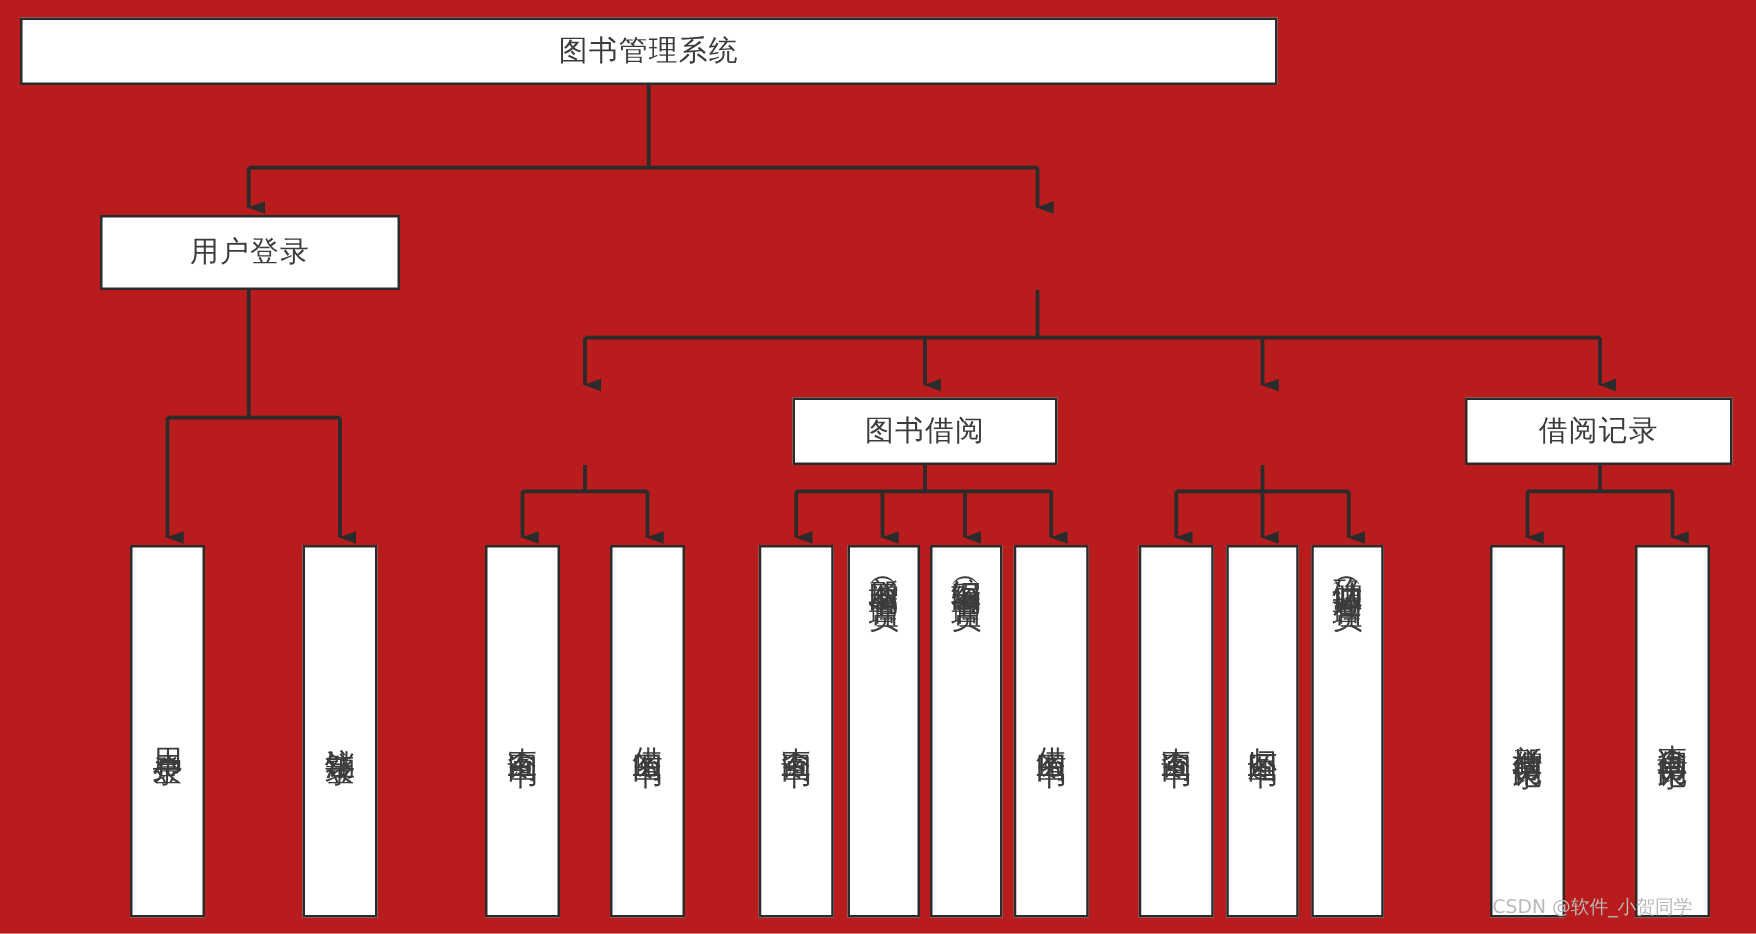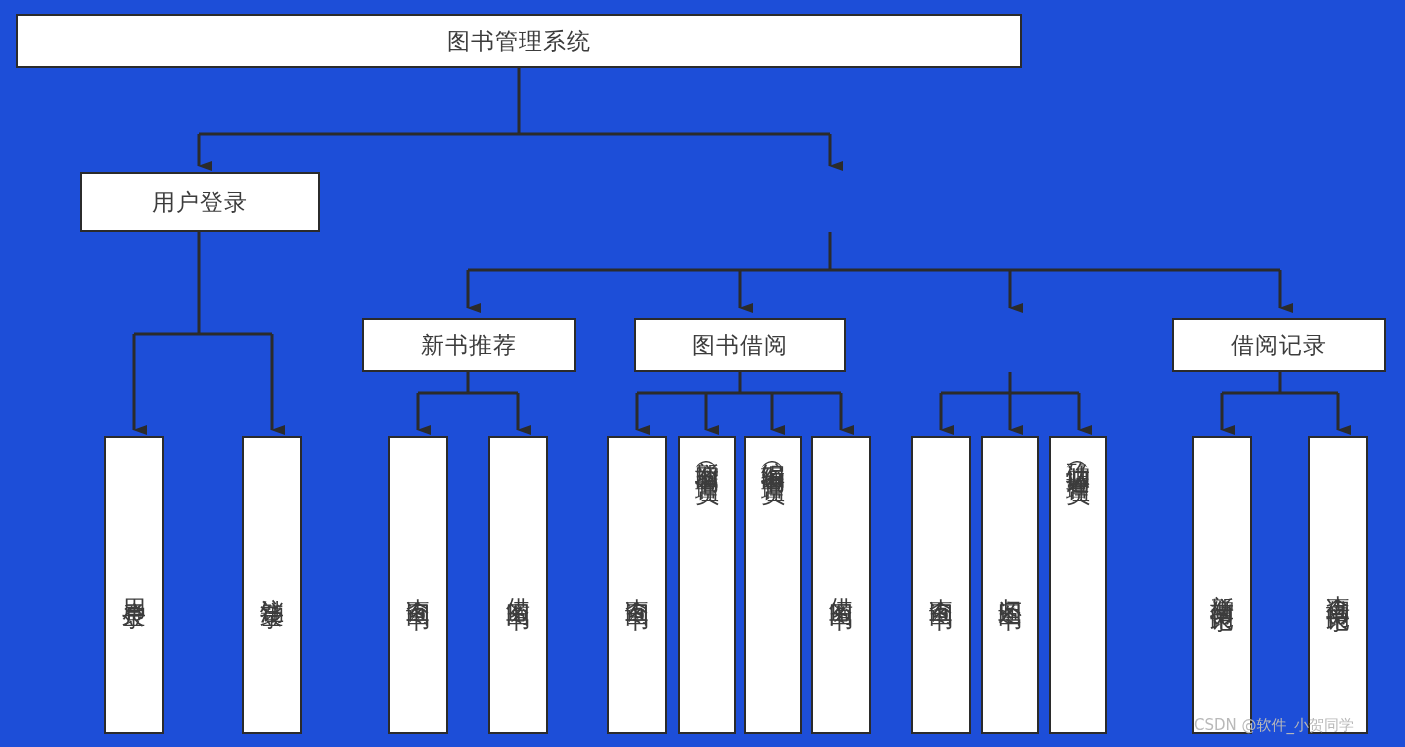--- a/index.html
+++ b/index.html
@@ -7,21 +7,21 @@
     padding: 0;
     background: #ffffff;
   }
   body {
     font-family: "DejaVu Sans", "Liberation Sans", sans-serif;
   }
   #canvas {
     position: relative;
     width: 1405px;
     height: 747px;
-    background: #1d4ed8;
+    background: #b91c1c;
     overflow: hidden;
   }
   #edges {
     position: absolute;
     left: 0;
     top: 0;
     width: 1405px;
     height: 747px;
   }
   .node {
@@ -130,23 +130,20 @@
   </svg>
 
   <div class="node horiz" style="left:16px; top:14px; width:1006px; height:54px;">
     <span class="lbl">图书管理系统</span>
   </div>
 
   <div class="node horiz" style="left:80px; top:172px; width:240px; height:60px;">
     <span class="lbl">用户登录</span>
   </div>
 
-  <div class="node horiz" style="left:362px; top:318px; width:214px; height:54px;">
-    <span class="lbl">新书推荐</span>
-  </div>
   <div class="node horiz" style="left:634px; top:318px; width:212px; height:54px;">
     <span class="lbl">图书借阅</span>
   </div>
   <div class="node horiz" style="left:1172px; top:318px; width:214px; height:54px;">
     <span class="lbl">借阅记录</span>
   </div>
 
   <div class="node vert mid" style="left:104px; top:436px; width:60px; height:298px;">
     <span class="lbl">用户登录</span>
   </div>

